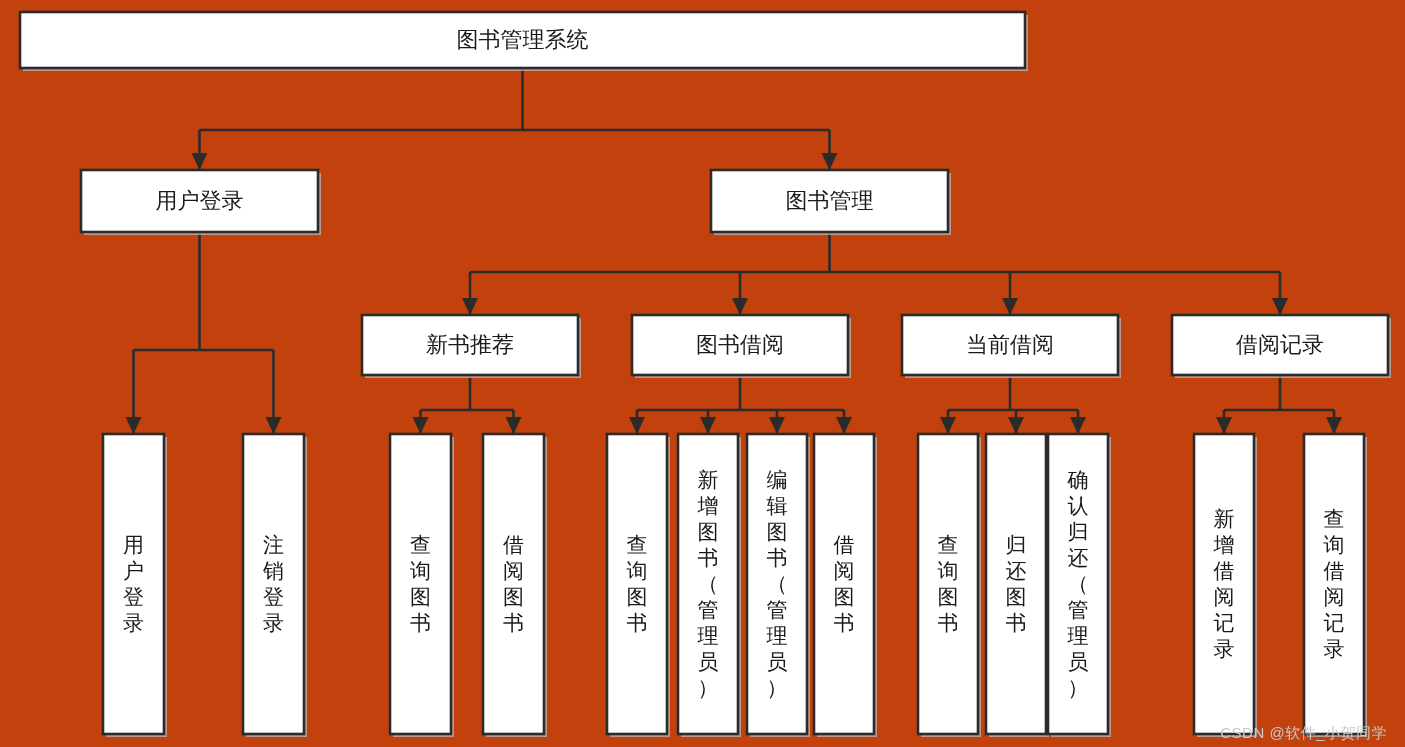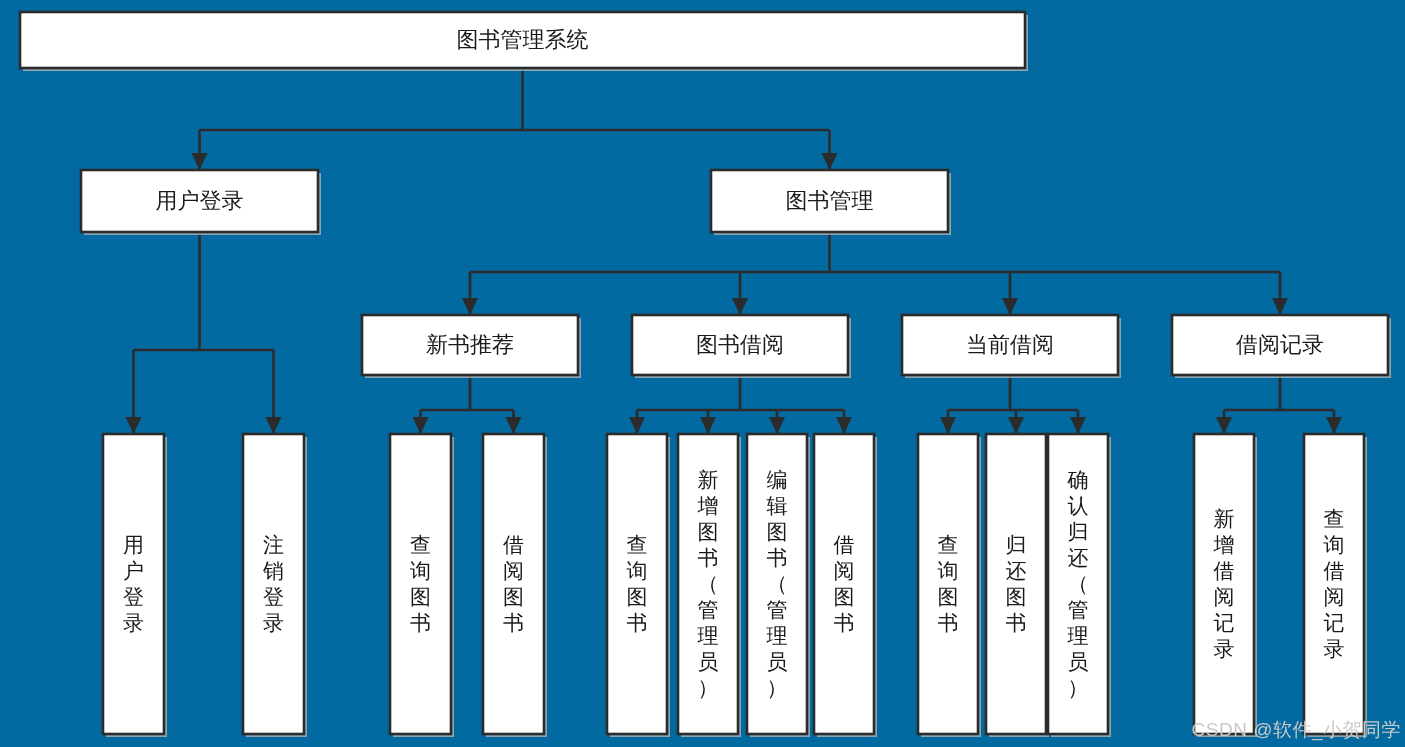--- a/index.html
+++ b/index.html
@@ -8,21 +8,21 @@
     padding: 0;
     background: #ffffff;
   }
   body {
     font-family: "Liberation Sans", "DejaVu Sans", sans-serif;
   }
   #diagram-root {
     position: relative;
     width: 1405px;
     height: 747px;
-    background: #0369a1;
+    background: #c2410c;
     overflow: hidden;
   }
   svg.tree-canvas {
     position: absolute;
     left: 0;
     top: 0;
     width: 1405px;
     height: 747px;
   }
   .node-box {
@@ -52,24 +52,24 @@
     dominant-baseline: middle;
   }
   .label-h {
     font-size: 22px;
   }
   .label-v {
     font-size: 21px;
   }
   .watermark-text {
     position: absolute;
-    right: 4px;
+    right: 18px;
     bottom: 4px;
     font-family: "Liberation Sans", "DejaVu Sans", sans-serif;
-    font-size: 19px;
+    font-size: 15px;
     color: #c9c9c9;
     letter-spacing: 0.5px;
     white-space: nowrap;
     user-select: none;
   }
 </style>
 </head>
 <body>
 
 <div id="diagram-root">

